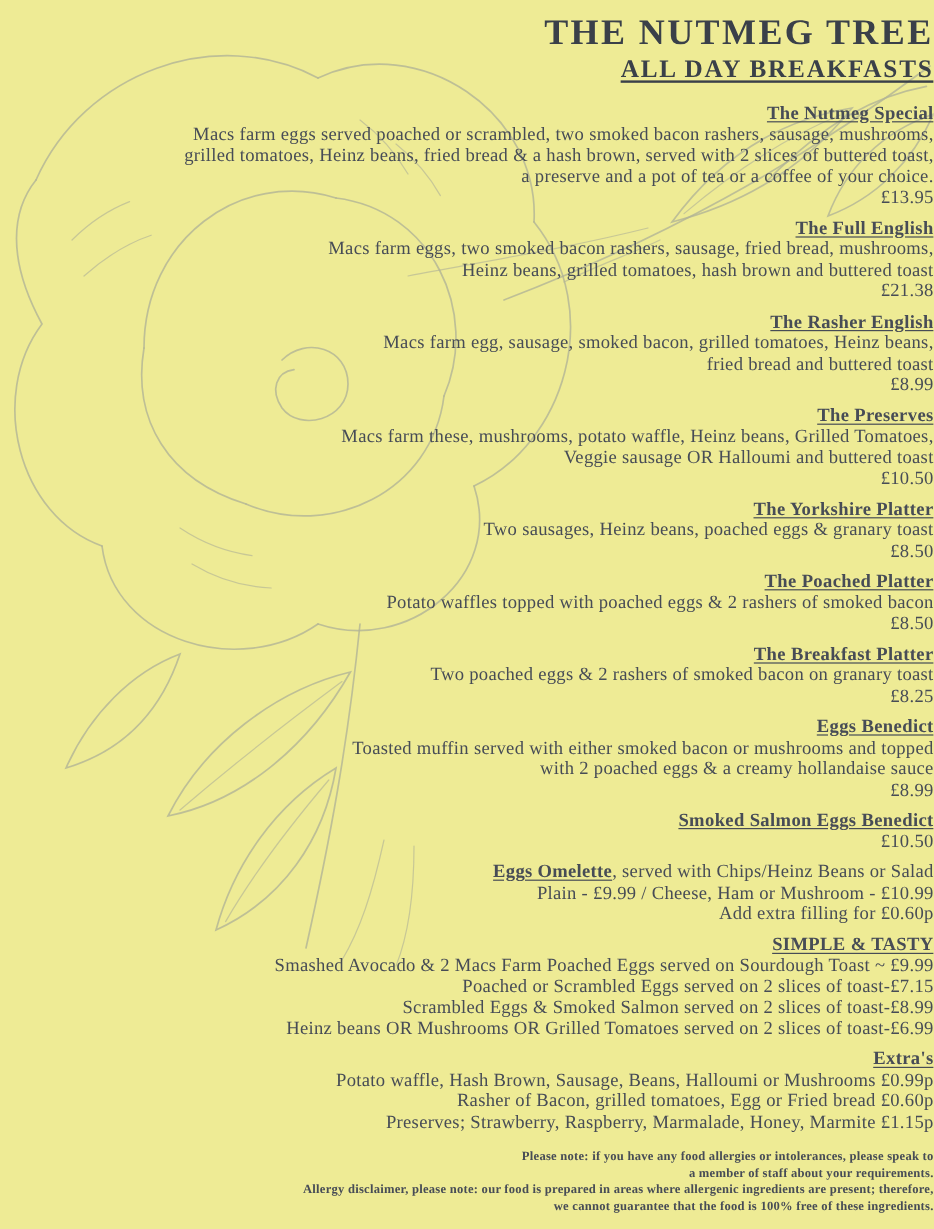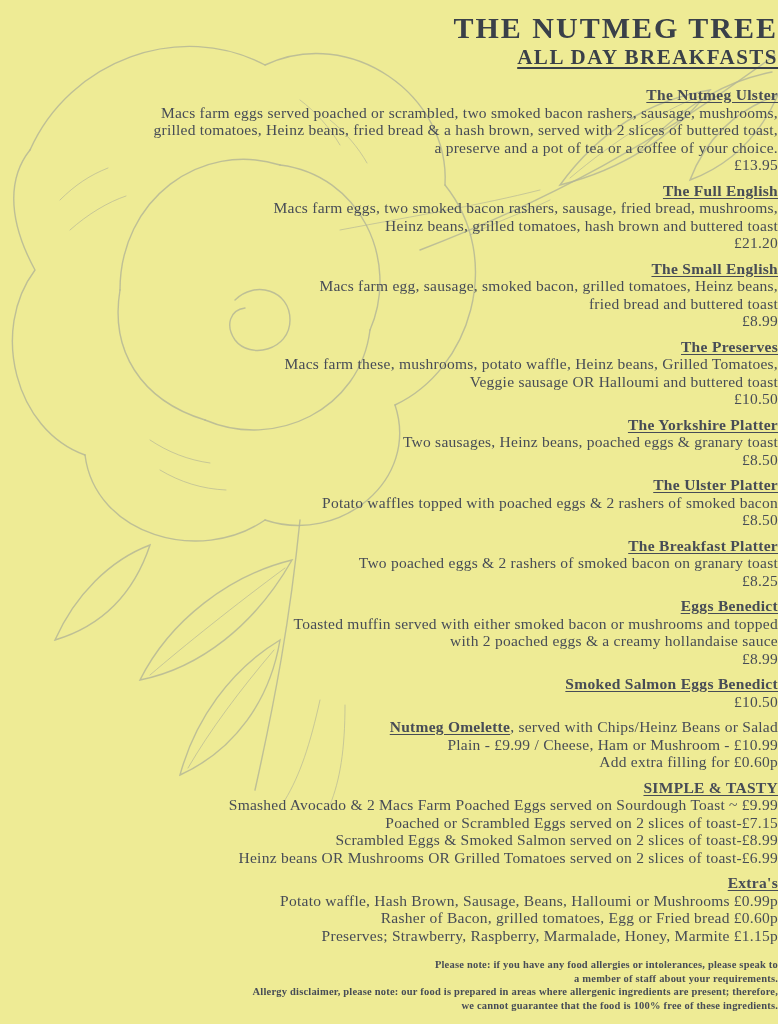--- a/index.html
+++ b/index.html
@@ -95,56 +95,56 @@
   </svg>
 
   <div class="content">
 
     <h1 class="title">THE NUTMEG TREE</h1>
     <h2 class="subtitle">ALL DAY BREAKFASTS</h2>
 
     <div class="sections">
 
       <section class="menu-section">
-        <h3 class="heading">The Nutmeg Ulster</h3>
+        <h3 class="heading">The Nutmeg Special</h3>
         <div class="desc">Macs farm eggs served poached or scrambled, two smoked bacon rashers, sausage, mushrooms,
 grilled tomatoes, Heinz beans, fried bread &amp; a hash brown, served with 2 slices of buttered toast,
 a preserve and a pot of tea or a coffee of your choice.</div>
         <div class="price">£13.95</div>
       </section>
 
       <section class="menu-section">
         <h3 class="heading">The Full English</h3>
         <div class="desc">Macs farm eggs, two smoked bacon rashers, sausage, fried bread, mushrooms,
 Heinz beans, grilled tomatoes, hash brown and buttered toast</div>
-        <div class="price">£21.20</div>
+        <div class="price">£21.38</div>
       </section>
 
       <section class="menu-section">
-        <h3 class="heading">The Small English</h3>
+        <h3 class="heading">The Rasher English</h3>
         <div class="desc">Macs farm egg, sausage, smoked bacon, grilled tomatoes, Heinz beans,
 fried bread and buttered toast</div>
         <div class="price">£8.99</div>
       </section>
 
       <section class="menu-section">
         <h3 class="heading">The Preserves</h3>
         <div class="desc">Macs farm these, mushrooms, potato waffle, Heinz beans, Grilled Tomatoes,
 Veggie sausage OR Halloumi and buttered toast</div>
         <div class="price">£10.50</div>
       </section>
 
       <section class="menu-section">
         <h3 class="heading">The Yorkshire Platter</h3>
         <div class="desc">Two sausages, Heinz beans, poached eggs &amp; granary toast</div>
         <div class="price">£8.50</div>
       </section>
 
       <section class="menu-section">
-        <h3 class="heading">The Ulster Platter</h3>
+        <h3 class="heading">The Poached Platter</h3>
         <div class="desc">Potato waffles topped with poached eggs &amp; 2 rashers of smoked bacon</div>
         <div class="price">£8.50</div>
       </section>
 
       <section class="menu-section">
         <h3 class="heading">The Breakfast Platter</h3>
         <div class="desc">Two poached eggs &amp; 2 rashers of smoked bacon on granary toast</div>
         <div class="price">£8.25</div>
       </section>
 
@@ -154,21 +154,21 @@
 with 2 poached eggs &amp; a creamy hollandaise sauce</div>
         <div class="price">£8.99</div>
       </section>
 
       <section class="menu-section">
         <h3 class="heading">Smoked Salmon Eggs Benedict</h3>
         <div class="price">£10.50</div>
       </section>
 
       <section class="menu-section">
-        <div class="desc-line"><span class="heading-inline">Nutmeg Omelette</span><span>, served with Chips/Heinz Beans or Salad</span></div>
+        <div class="desc-line"><span class="heading-inline">Eggs Omelette</span><span>, served with Chips/Heinz Beans or Salad</span></div>
         <div class="desc">Plain - £9.99 / Cheese, Ham or Mushroom - £10.99
 Add extra filling for £0.60p</div>
       </section>
 
       <section class="menu-section">
         <h3 class="heading">SIMPLE &amp; TASTY</h3>
         <div class="desc">Smashed Avocado &amp; 2 Macs Farm Poached Eggs served on Sourdough Toast ~ £9.99
 Poached or Scrambled Eggs served on 2 slices of toast-£7.15
 Scrambled Eggs &amp; Smoked Salmon served on 2 slices of toast-£8.99
 Heinz beans OR Mushrooms OR Grilled Tomatoes served on 2 slices of toast-£6.99</div>

